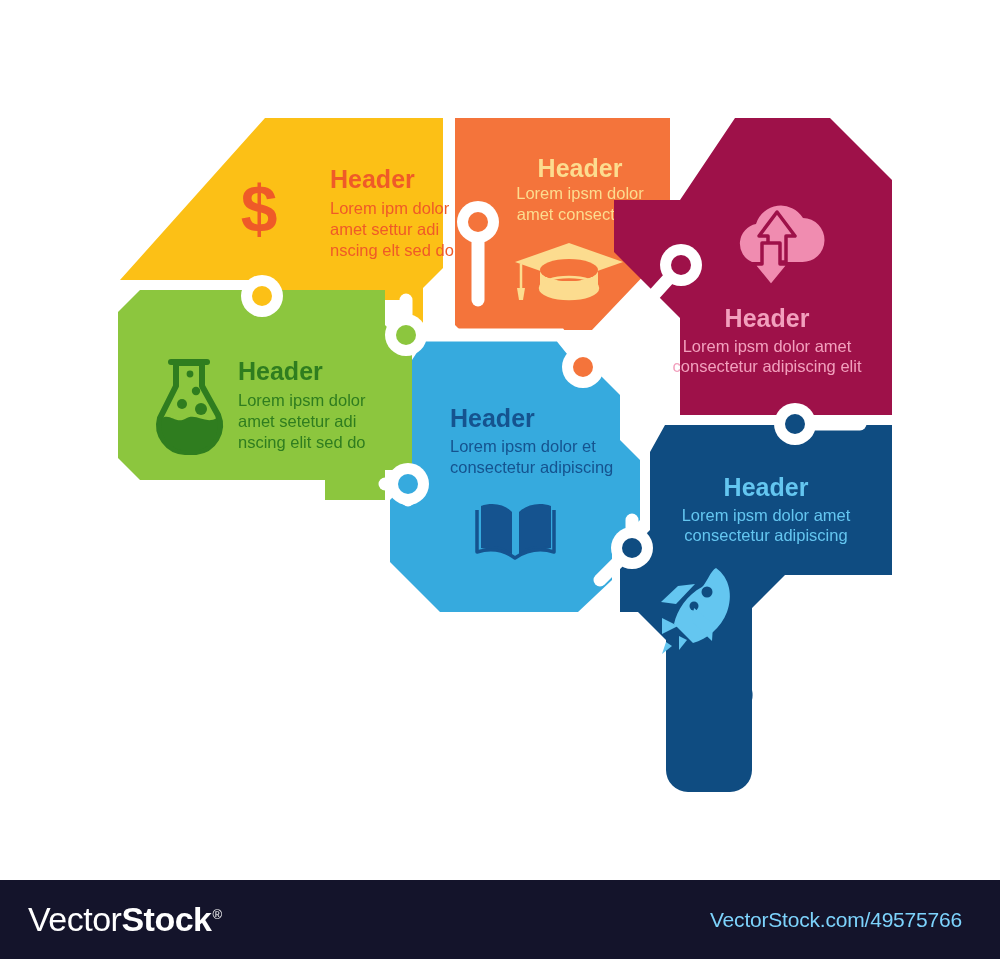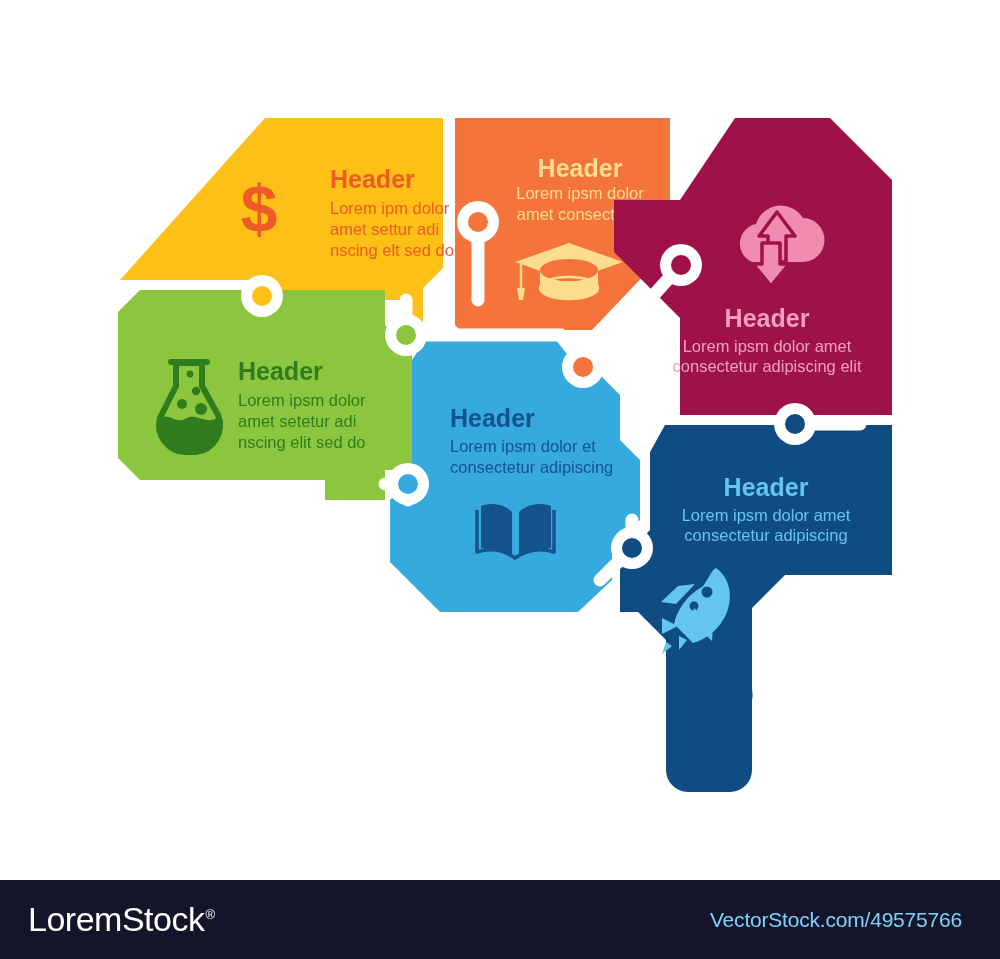--- a/index.html
+++ b/index.html
@@ -59,21 +59,21 @@
     align-items: baseline;
     color: #ffffff;
     font-family: "Liberation Sans", sans-serif;
     letter-spacing: -0.5px;
   }
   #vs-logo .vs-light {
     font-weight: 300;
     font-size: 34px;
   }
   #vs-logo .vs-bold {
-    font-weight: normal;
+    font-weight: bold;
     font-size: 34px;
   }
   #vs-logo .vs-reg {
     font-size: 13px;
     margin-left: 1px;
     position: relative;
     top: -12px;
   }
   #vs-url {
     color: #7dd3fc;
@@ -239,20 +239,20 @@
       <g>
         <circle cx="632" cy="548" r="21" fill="#ffffff"></circle>
         <circle cx="632" cy="548" r="10" fill="#0f4c81"></circle>
       </g>
     </g>
 
   </svg>
 
   <div id="watermark-bar">
     <div id="vs-logo">
-      <span class="vs-light">Lorem</span>
+      <span class="vs-light">Vector</span>
         <span class="vs-bold">Stock</span>
         <span class="vs-reg">®</span>
     </div>
     <div id="vs-url">VectorStock.com/49575766</div>
   </div>
 
 </div>
 
 </body></html>

